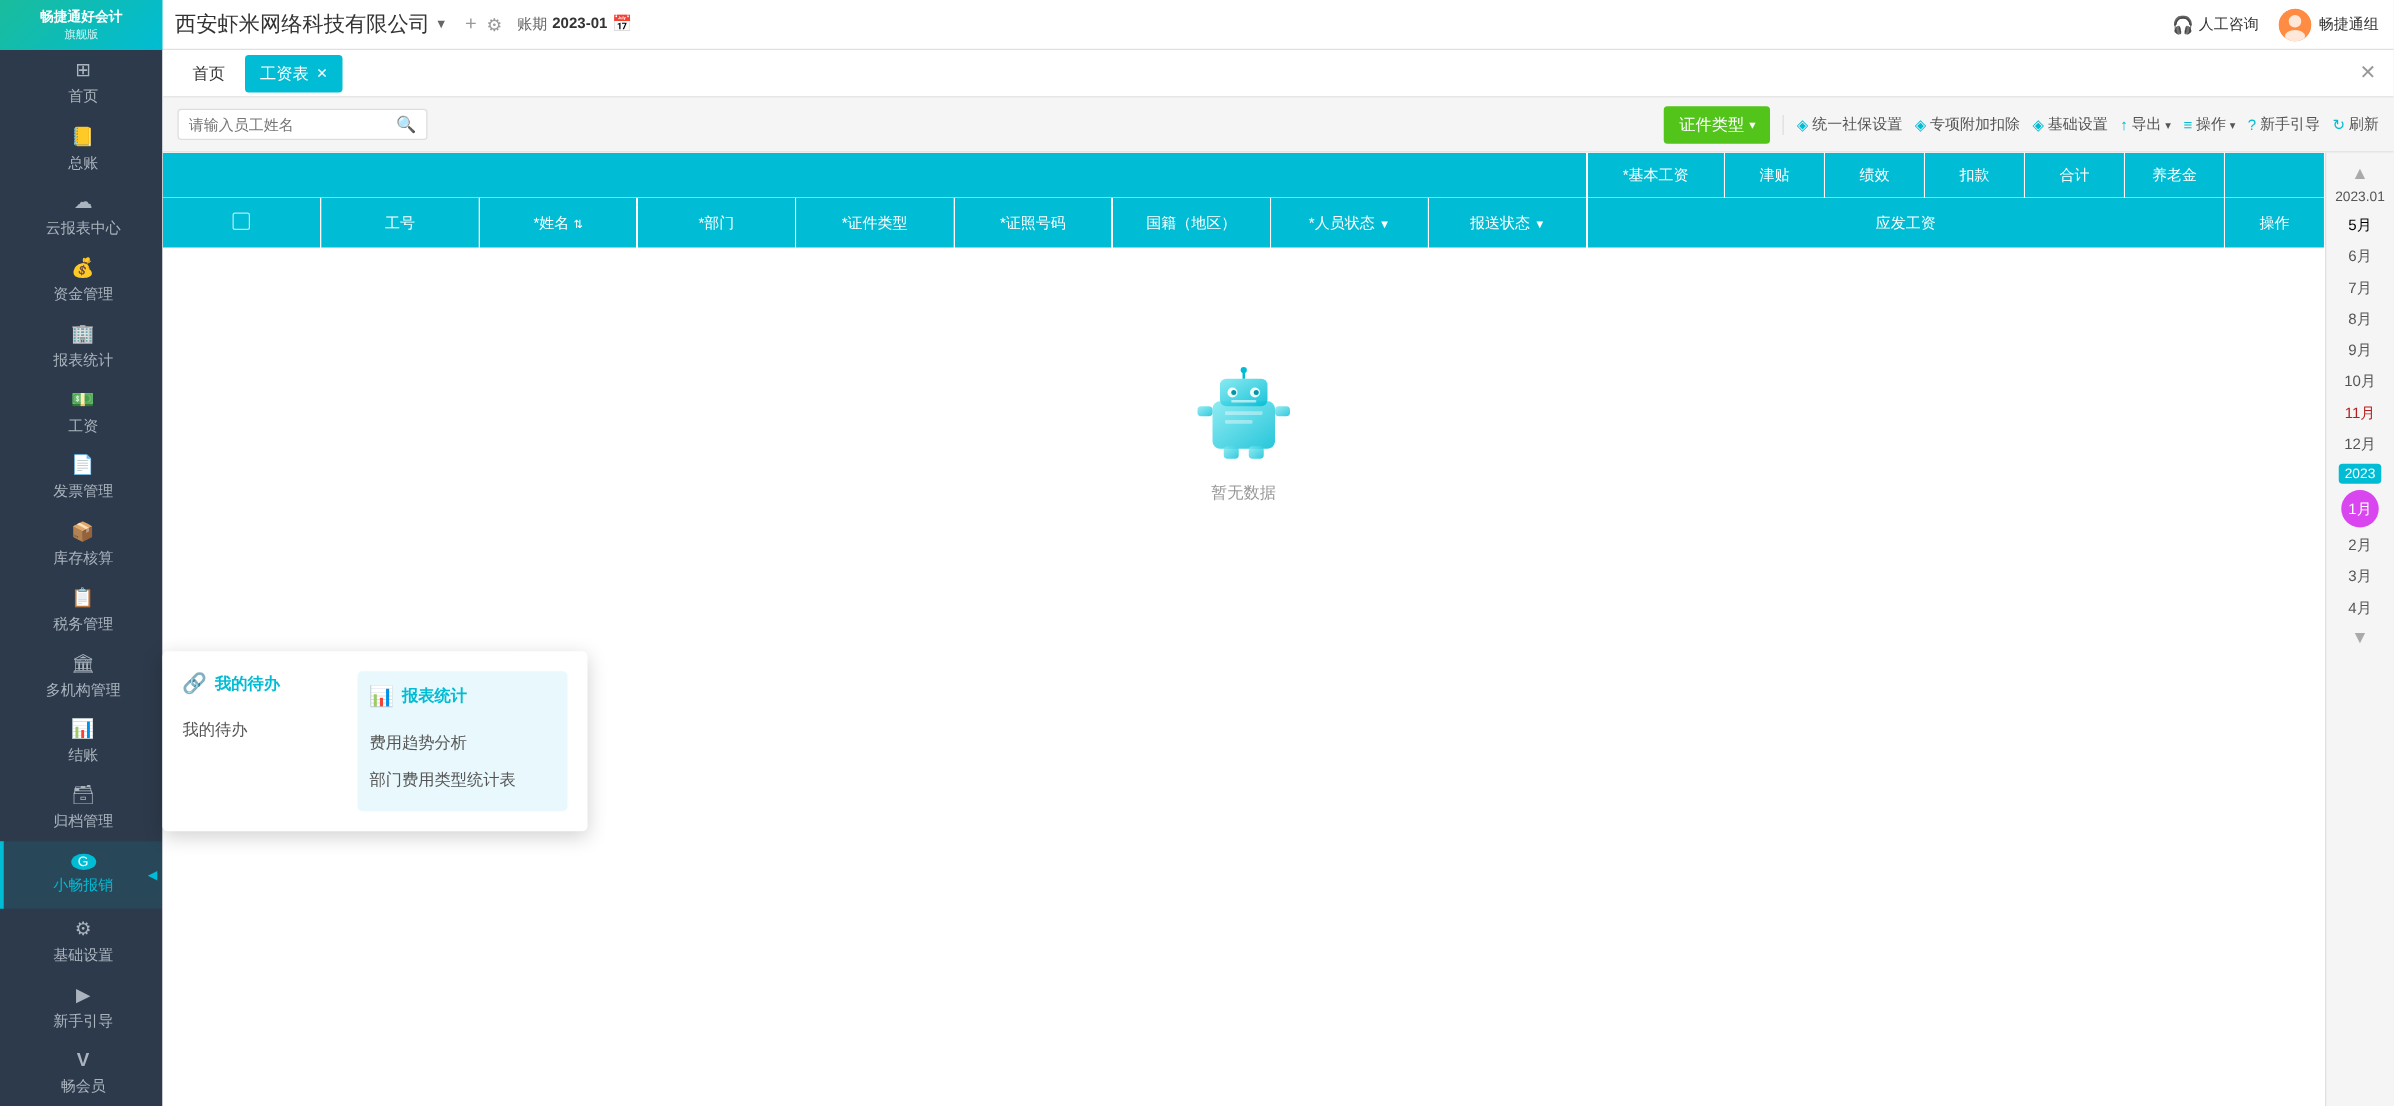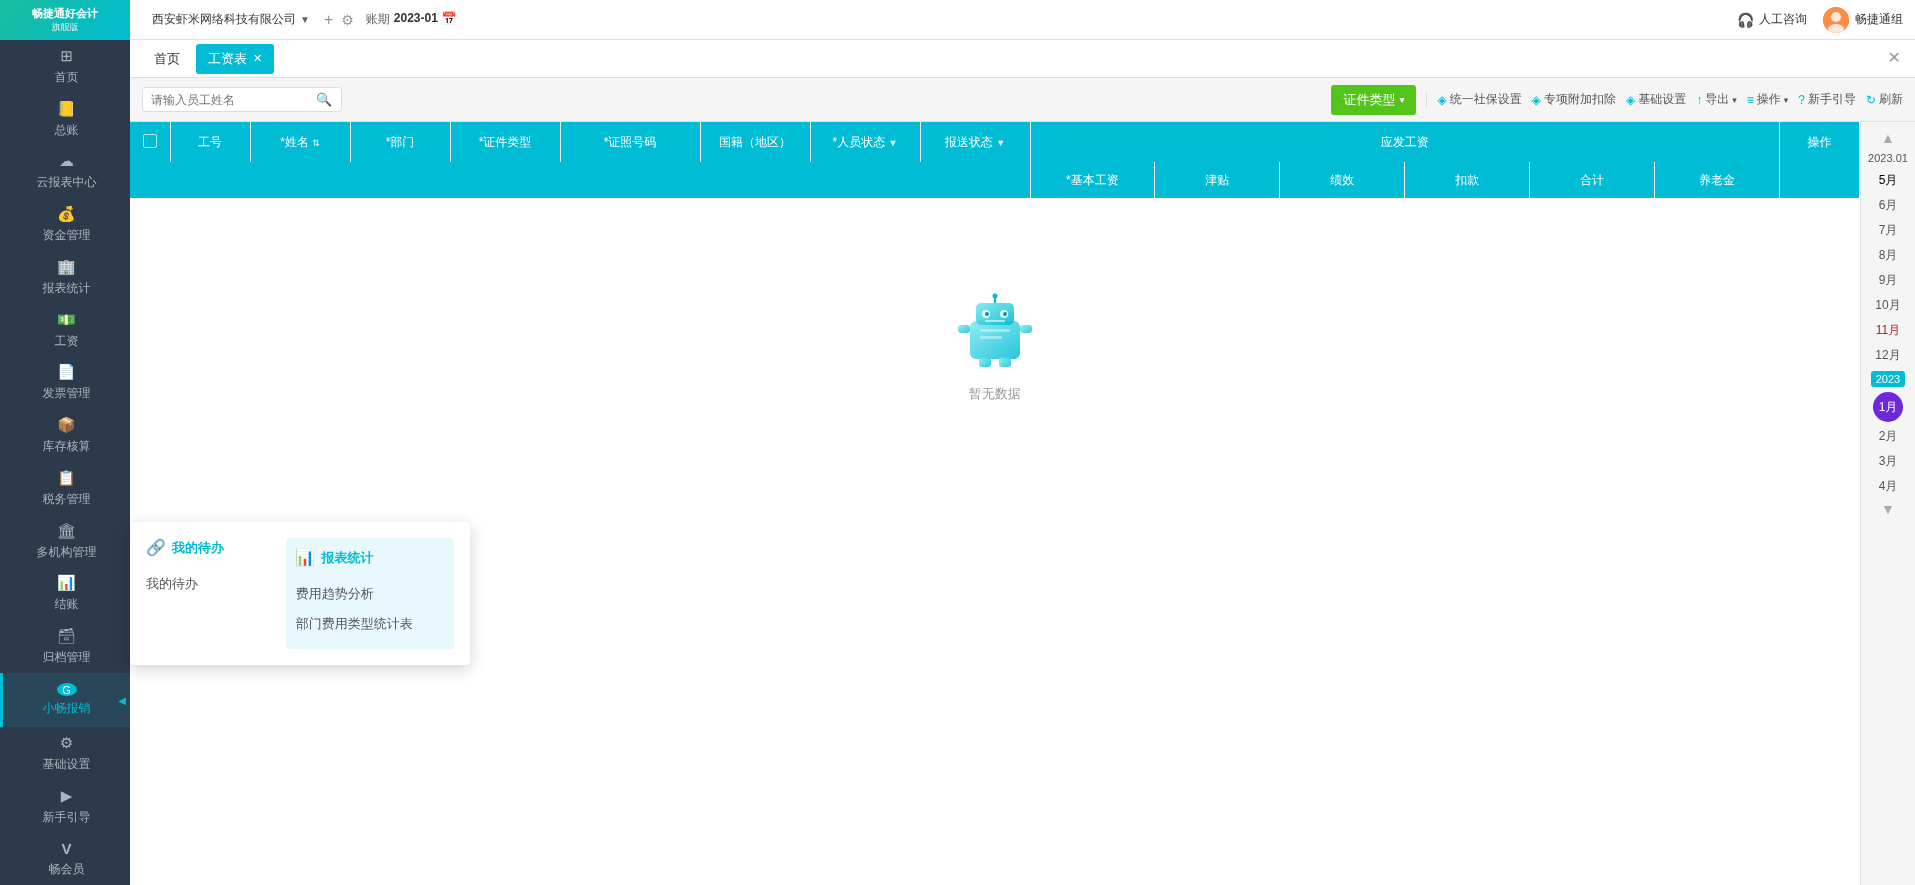--- a/index.html
+++ b/index.html
@@ -16,21 +16,21 @@
 <body>
 
 <div style="position:relative; display:flex; align-items:center; background:#fff; height:40px; border-bottom:1px solid #e0e0e0; z-index:100;">
 
   <div style="width:130px; height:40px; background:linear-gradient(135deg,#1abc9c,#00bcd4); display:flex; flex-direction:column; align-items:center; justify-content:center; flex-shrink:0;font-family:Liberation Mono, monospace;">
     <span style="color:#fff; font-size:11px; font-weight:bold;">畅捷通好会计</span>
     <span style="color:rgba(255,255,255,0.8); font-size:9px;">旗舰版</span>
   </div>
 
   <div style="display:flex; align-items:center; gap:4px; padding:0 10px; cursor:pointer;">
-    <span style="color:#333; font-size:12px;margin-left:12px;">西安虾米网络科技有限公司</span>
+    <span style="color:#333; font-size:17px;">西安虾米网络科技有限公司</span>
     <span style="color:#666; font-size:10px;">▼</span>
   </div>
 
   <span style="color:#999; font-size:16px; cursor:pointer; margin:0 4px;">+</span>
   <span style="color:#999; font-size:14px; cursor:pointer; margin:0 4px;">⚙</span>
 
   <div style="display:flex; margin-left:8px; gap:4px;">
     <span style="color:#666; font-size:12px;">账期</span>
     <span style="color:#333; font-size:12px; font-weight:bold;">2023-01</span>
     <span style="color:#666; font-size:13px; cursor:pointer;">📅</span>
@@ -179,20 +179,30 @@
           <span>刷新</span>
         </div>
       </div>
     </div>
 
     <div style="display:flex; flex:1; overflow:hidden;">
 
       <div style="flex:1; overflow:auto; background:#fff;">
         <table style="width:100%; border-collapse:collapse; table-layout:fixed;">
           <thead>
+            <tr style="background:#00bcd4; color:#fff; height:36px;">
+              <th colspan="9" style="border-right:1px solid rgba(255,255,255,0.3);"></th>
+              <th style="width:110px; border-right:1px solid rgba(255,255,255,0.3); font-size:12px; font-weight:normal; text-align:center;">*基本工资</th>
+              <th style="width:80px; border-right:1px solid rgba(255,255,255,0.3); font-size:12px; font-weight:normal; text-align:center;">津贴</th>
+              <th style="width:80px; border-right:1px solid rgba(255,255,255,0.3); font-size:12px; font-weight:normal; text-align:center;">绩效</th>
+              <th style="width:80px; border-right:1px solid rgba(255,255,255,0.3); font-size:12px; font-weight:normal; text-align:center;">扣款</th>
+              <th style="width:80px; border-right:1px solid rgba(255,255,255,0.3); font-size:12px; font-weight:normal; text-align:center;">合计</th>
+              <th style="width:80px; border-right:1px solid rgba(255,255,255,0.3); font-size:12px; font-weight:normal; text-align:center;">养老金</th>
+              <th style="width:80px;"></th>
+            </tr>
             <tr style="background:#00bcd4; color:#fff; height:40px;">
               <th style="width:40px; border-right:1px solid rgba(255,255,255,0.3); text-align:center;">
                 <span style="display:inline-block; width:14px; height:14px; border:1px solid rgba(255,255,255,0.7); border-radius:2px; background:transparent;"></span>
               </th>
               <th style="width:80px; border-right:1px solid rgba(255,255,255,0.3); font-size:12px; font-weight:normal; text-align:center;">工号</th>
               <th style="width:100px; border-right:1px solid rgba(255,255,255,0.3); font-size:12px; font-weight:normal; text-align:center;">
                 *姓名 <span style="font-size:9px;">⇅</span>
               </th>
               <th style="width:100px; border-right:1px solid rgba(255,255,255,0.3); font-size:12px; font-weight:normal; text-align:center;">*部门</th>
               <th style="width:110px; border-right:1px solid rgba(255,255,255,0.3); font-size:12px; font-weight:normal; text-align:center;">*证件类型</th>
@@ -201,30 +211,20 @@
               <th style="width:110px; border-right:1px solid rgba(255,255,255,0.3); font-size:12px; font-weight:normal; text-align:center;">
                 *人员状态 <span style="font-size:9px;">▼</span>
               </th>
               <th style="width:110px; border-right:1px solid rgba(255,255,255,0.3); font-size:12px; font-weight:normal; text-align:center;">
                 报送状态 <span style="font-size:9px;">▼</span>
               </th>
 
               <th colspan="6" style="border-right:1px solid rgba(255,255,255,0.3); font-size:12px; font-weight:normal; text-align:center;">应发工资</th>
               <th style="width:80px; font-size:12px; font-weight:normal; text-align:center;">操作</th>
             </tr>
-            <tr style="background:#00bcd4; color:#fff; height:36px;">
-              <th colspan="9" style="border-right:1px solid rgba(255,255,255,0.3);"></th>
-              <th style="width:110px; border-right:1px solid rgba(255,255,255,0.3); font-size:12px; font-weight:normal; text-align:center;">*基本工资</th>
-              <th style="width:80px; border-right:1px solid rgba(255,255,255,0.3); font-size:12px; font-weight:normal; text-align:center;">津贴</th>
-              <th style="width:80px; border-right:1px solid rgba(255,255,255,0.3); font-size:12px; font-weight:normal; text-align:center;">绩效</th>
-              <th style="width:80px; border-right:1px solid rgba(255,255,255,0.3); font-size:12px; font-weight:normal; text-align:center;">扣款</th>
-              <th style="width:80px; border-right:1px solid rgba(255,255,255,0.3); font-size:12px; font-weight:normal; text-align:center;">合计</th>
-              <th style="width:80px; border-right:1px solid rgba(255,255,255,0.3); font-size:12px; font-weight:normal; text-align:center;">养老金</th>
-              <th style="width:80px;"></th>
-            </tr>
           </thead>
           <tbody>
             <tr style="height:300px;">
               <td colspan="16" style="text-align:center; vertical-align:middle;">
                 <div style="display:flex; flex-direction:column; align-items:center; gap:12px;">
 
                   <svg width="90" height="80" viewBox="0 0 90 80">
                     <defs>
                       <linearGradient id="robotGrad" x1="0%" y1="0%" x2="100%" y2="100%">
                         <stop offset="0%" style="stop-color:#7de8f0;stop-opacity:1"></stop>
@@ -270,21 +270,21 @@
         <div style="padding:4px 2px; cursor:pointer; color:#000000; text-align:center; width:100%;">5月</div>
         <div style="padding:4px 2px; cursor:pointer; color:#555; text-align:center; width:100%;">6月</div>
         <div style="padding:4px 2px; cursor:pointer; color:#555; text-align:center; width:100%;">7月</div>
         <div style="padding:4px 2px; cursor:pointer; color:#555; text-align:center; width:100%;">8月</div>
         <div style="padding:4px 2px; cursor:pointer; color:#555; text-align:center; width:100%;">9月</div>
         <div style="padding:4px 2px; cursor:pointer; color:#555; text-align:center; width:100%;">10月</div>
         <div style="padding:4px 2px; cursor:pointer; color:#b91c1c; text-align:center; width:100%;">11月</div>
         <div style="padding:4px 2px; cursor:pointer; color:#555; text-align:center; width:100%;">12月</div>
 
         <div style="background:#00bcd4; color:#fff; font-size:11px; padding:2px 5px; border-radius:3px; margin:3px 0; text-align:center;">2023</div>
-        <div style="width:30px; height:30px; border-radius:50%; background:#6d28d9; color:#fff; display:flex; align-items:center; justify-content:center; cursor:pointer; font-size:12px; margin:2px auto;">1月</div>
+        <div style="width:30px; height:30px; border-radius:50%; background:#d946ef; color:#fff; display:flex; align-items:center; justify-content:center; cursor:pointer; font-size:12px; margin:2px auto;">1月</div>
         <div style="padding:4px 2px; cursor:pointer; color:#555; text-align:center; width:100%;">2月</div>
         <div style="padding:4px 2px; cursor:pointer; color:#555; text-align:center; width:100%;">3月</div>
         <div style="padding:4px 2px; cursor:pointer; color:#555; text-align:center; width:100%;">4月</div>
         <span style="color:#aaa; font-size:14px; cursor:pointer; padding:2px;">▼</span>
       </div>
     </div>
 
   </div>
 
   <div style="position:absolute; left:130px; bottom:220px; width:340px; background:#fff; border-radius:4px; box-shadow:0 4px 16px rgba(0,0,0,0.18); z-index:200; padding:16px;">

